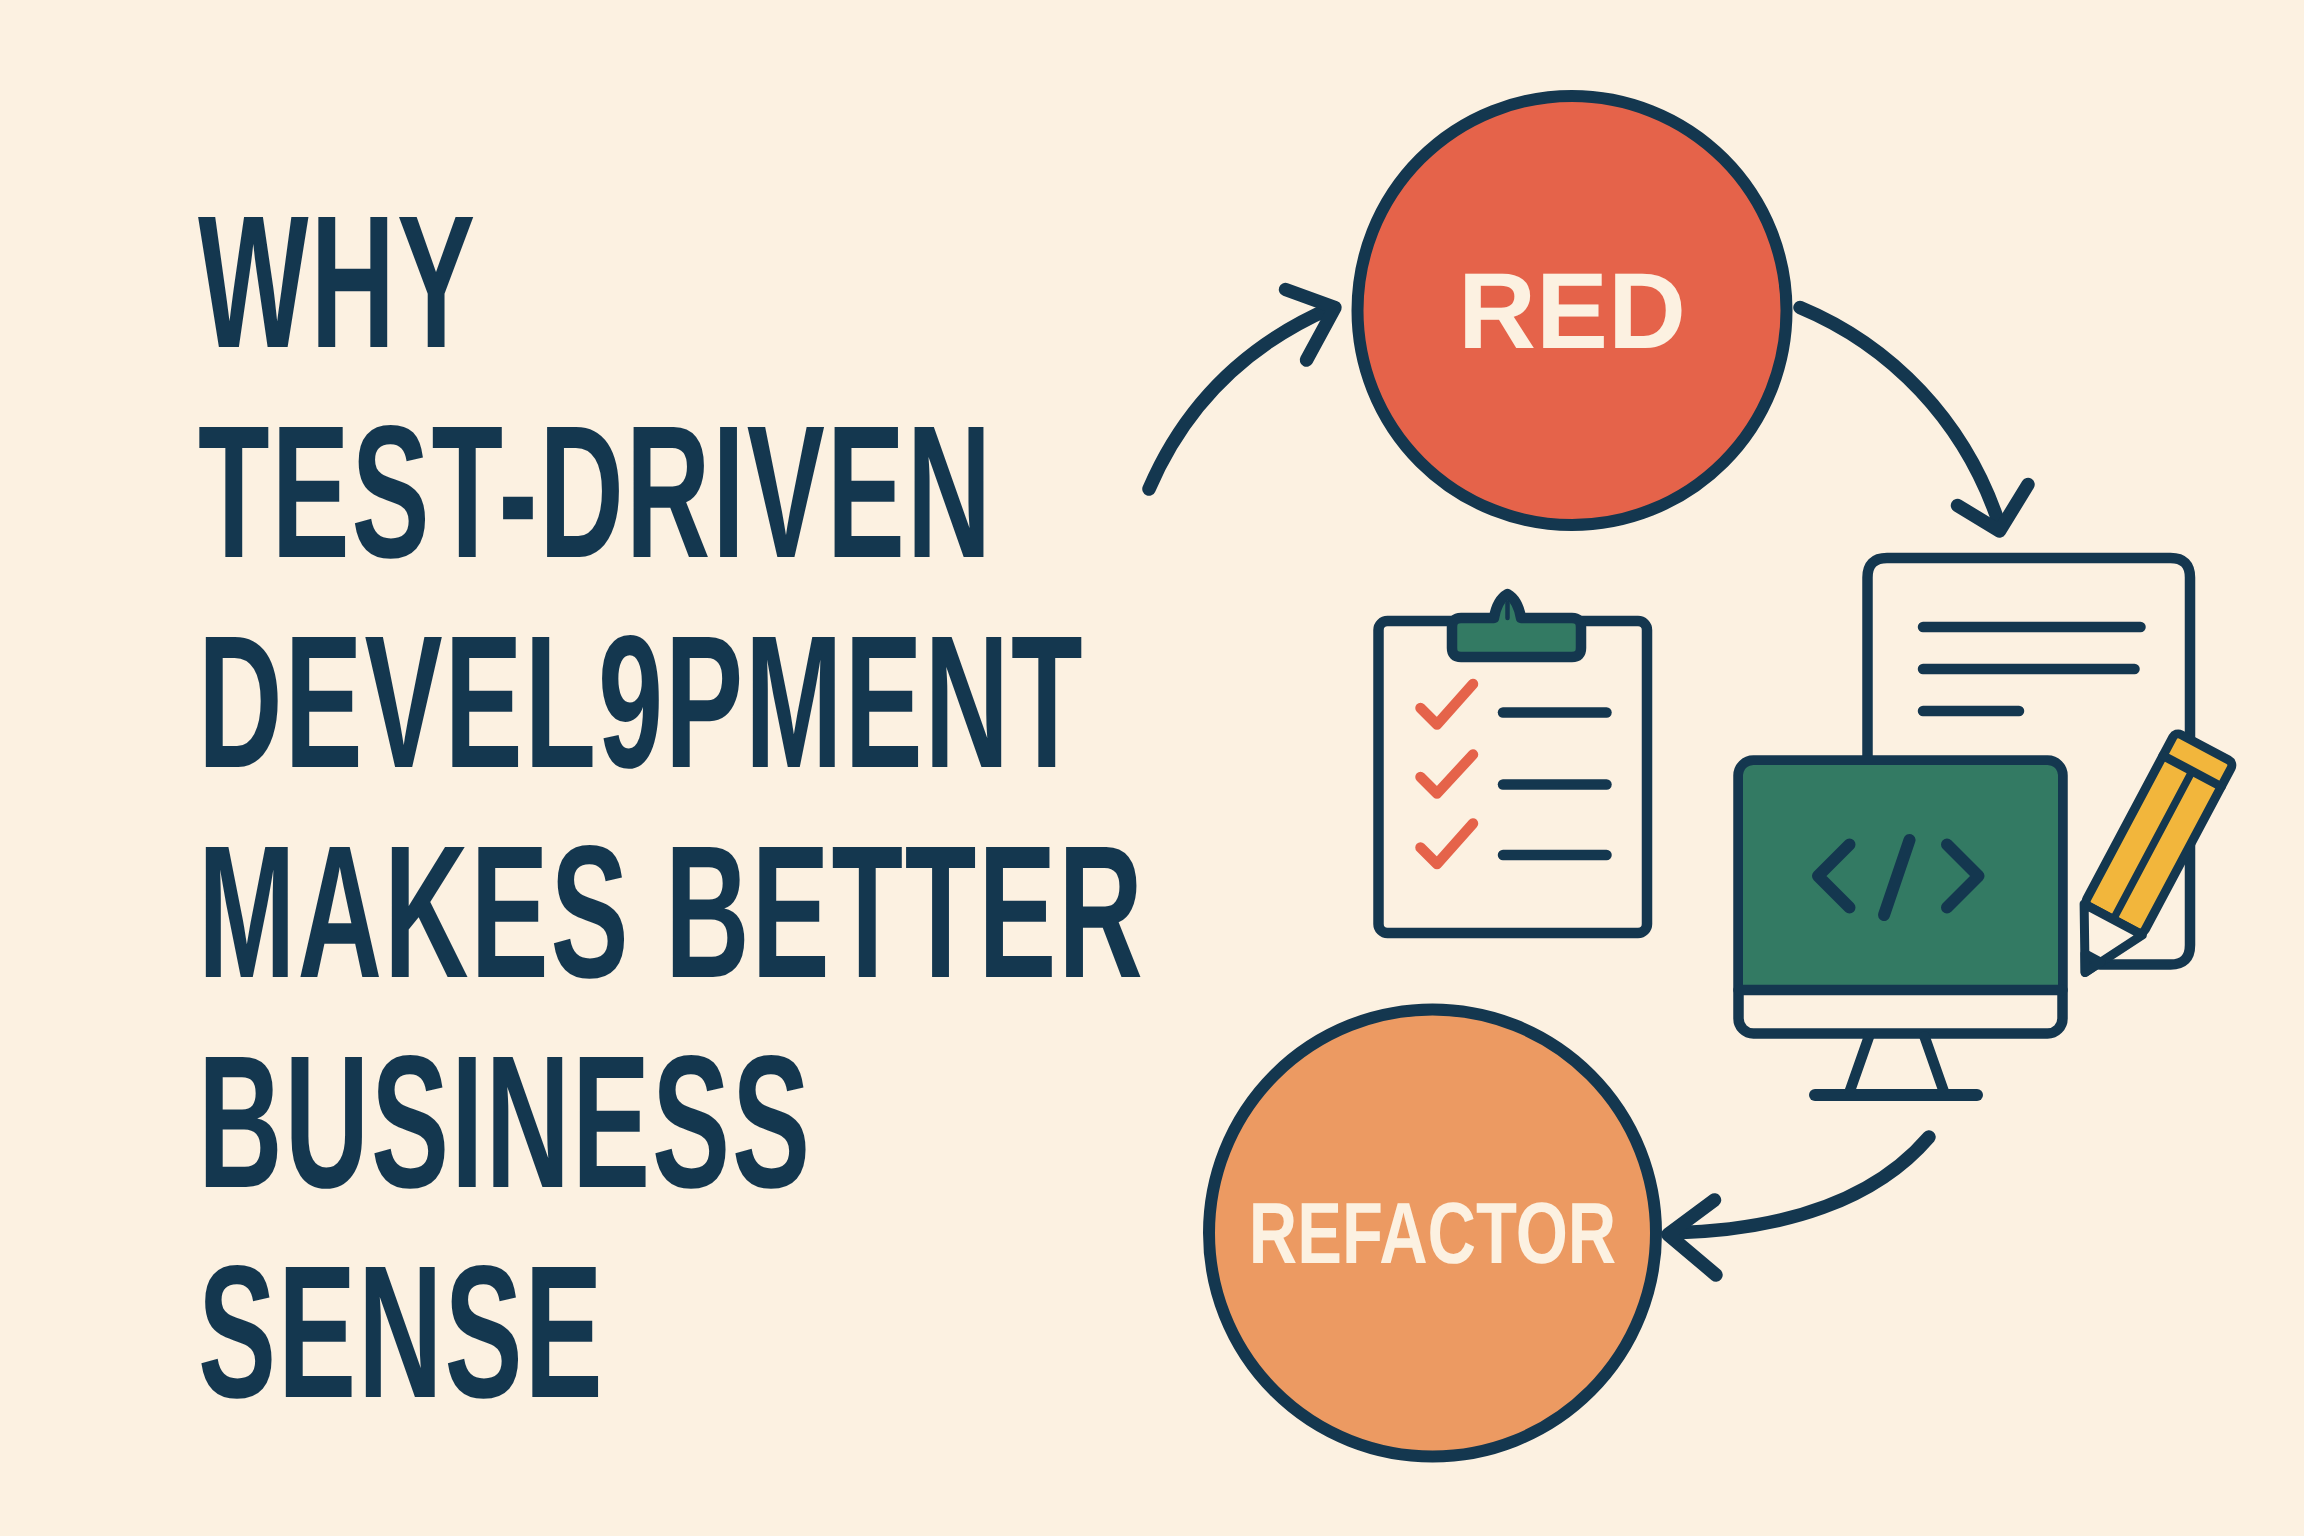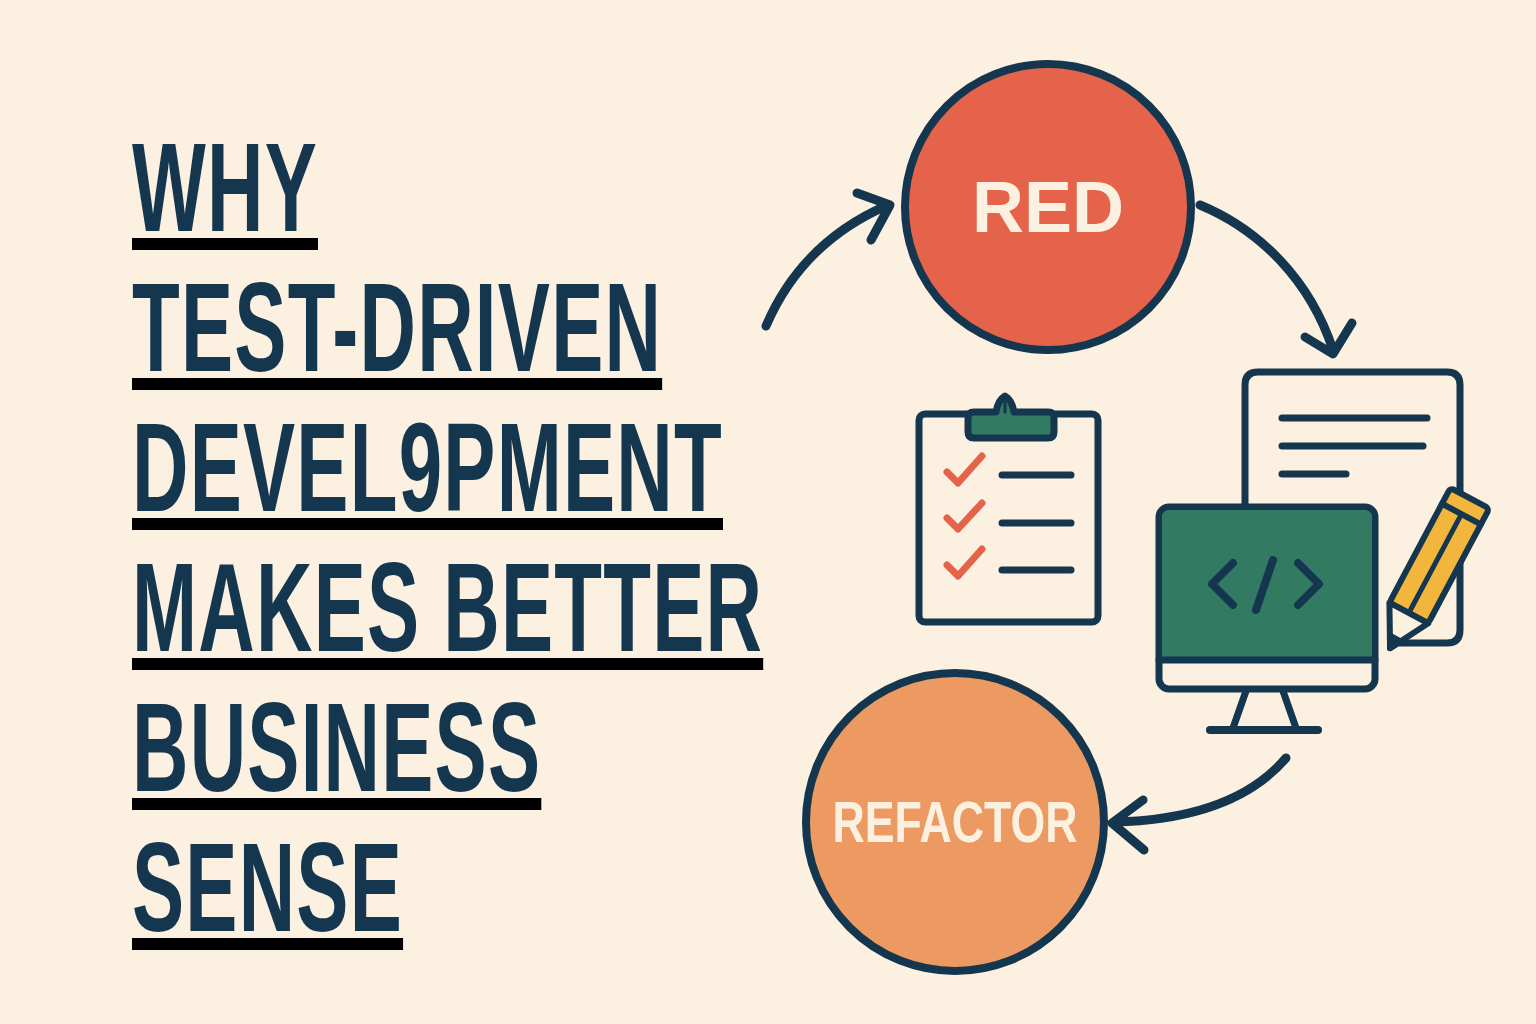--- a/index.html
+++ b/index.html
@@ -5,21 +5,20 @@
   html, body { margin: 0; padding: 0; }
   body {
     width: 1536px; height: 1024px; overflow: hidden;
     background: #FCF1E1;
     position: relative;
     font-family: "Liberation Sans", "DejaVu Sans", sans-serif;
   }
   .title-block {
     position: absolute; left: 132px; top: 118px;
     margin: 0;
-    text-decoration: underline;
   }
   .title-line {
     display: block;
     font-family: "Liberation Sans", "DejaVu Sans", sans-serif;
     font-weight: 700;
     color: #14374F;
     font-size: 126px;
     line-height: 140px;
     height: 140px;
     letter-spacing: 2px;

